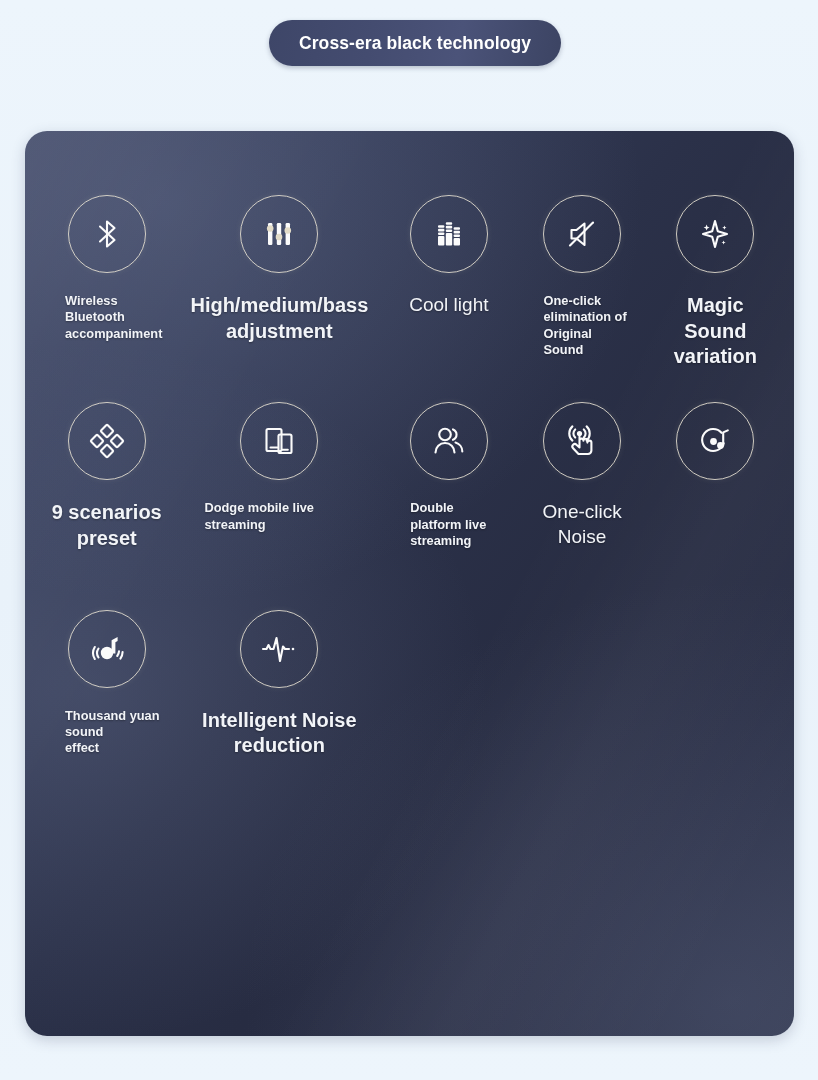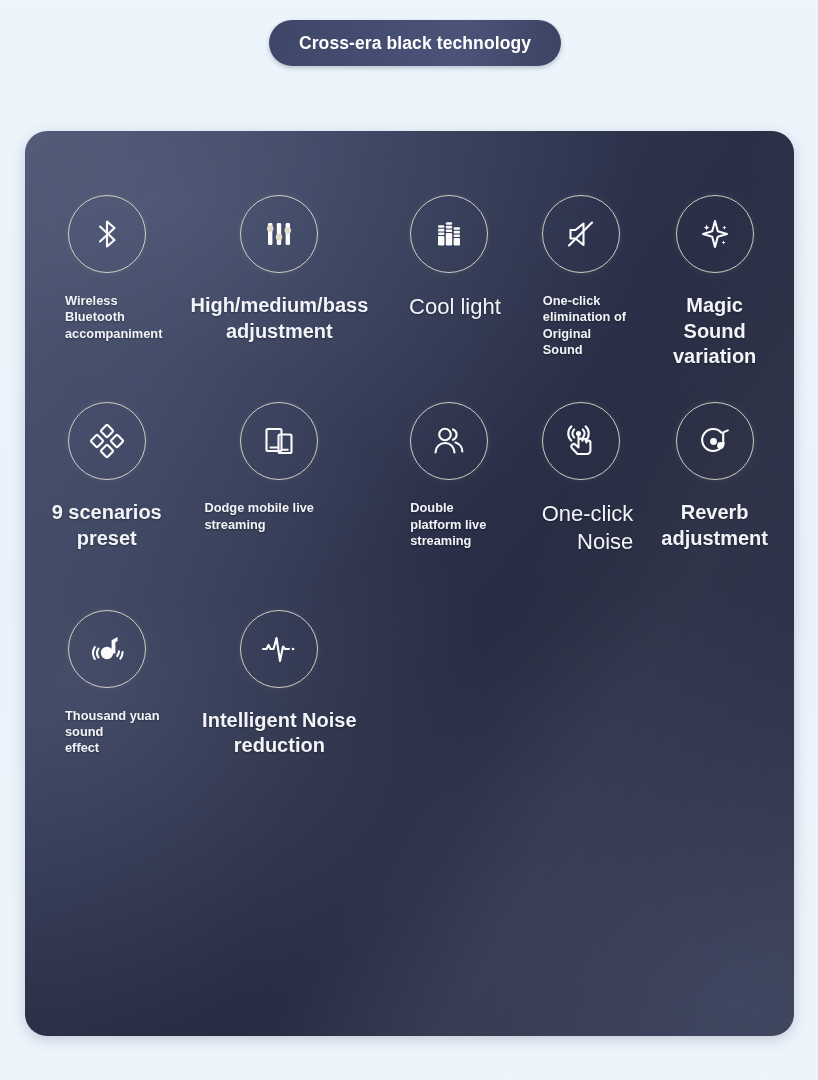--- a/index.html
+++ b/index.html
@@ -124,21 +124,21 @@
     line-height: 1.28;
     text-shadow: 0 1px 2px rgba(0,0,0,.35);
   }
 
   
   .lbl-left   { text-align: left;   padding-left: 28px; }
   .lbl-center { text-align: center; }
 
   .sz-sm  { font-size: 12.8px; font-weight: 700; }
   .sz-md  { font-size: 20px;   font-weight: 600; }
-  .sz-lg  { font-size: 22px;   font-weight: 400; text-align: right; }
+  .sz-lg  { font-size: 19px;   font-weight: 400; }
 
   .icon-stroke {
     fill: none;
     stroke: #fbfbfb;
     stroke-width: 2.1;
     stroke-linecap: round;
     stroke-linejoin: round;
   }
   .icon-fill { fill: #fbfbfb; }
   .icon-fill-dim { fill: #e3dcc8; }
@@ -322,23 +322,20 @@
         <div class="circle">
           <span>
             <svg width="42" height="42" viewBox="0 0 42 42">
               <path class="icon-stroke" stroke-width="2.6" d="M27.5 12.8 a11 11 0 1 0 2.2 10.4"></path>
               <circle class="icon-fill" cx="19.5" cy="21.5" r="3.4"></circle>
               <circle class="icon-fill" cx="26.5" cy="25.5" r="3.4"></circle>
               <path class="icon-stroke" stroke-width="2.4" d="M29.2 25.5 L29.2 12.4 L33.8 10.4"></path>
             </svg>
           </span>
         </div>
-        <div class="label sz-md lbl-center">
-          <div>Reverb adjustment</div>
-        </div>
       </div>
 
       <div class="cell">
         <div class="circle">
           <span>
             <svg width="42" height="42" viewBox="0 0 42 42">
               <circle class="icon-fill" cx="21" cy="25" r="6.2"></circle>
               <path class="icon-fill" d="M25.6 25.6 L25.6 12.2 L31.6 9 L31.6 13 L29.4 14.2 L29.4 25.6 Z"></path>
               <path class="icon-stroke" stroke-width="1.9" d="M12.5 20.5 a8 8 0 0 0 0 9"></path>
               <path class="icon-stroke" stroke-width="1.9" d="M8.8 19 a11.5 11.5 0 0 0 0 12"></path>

